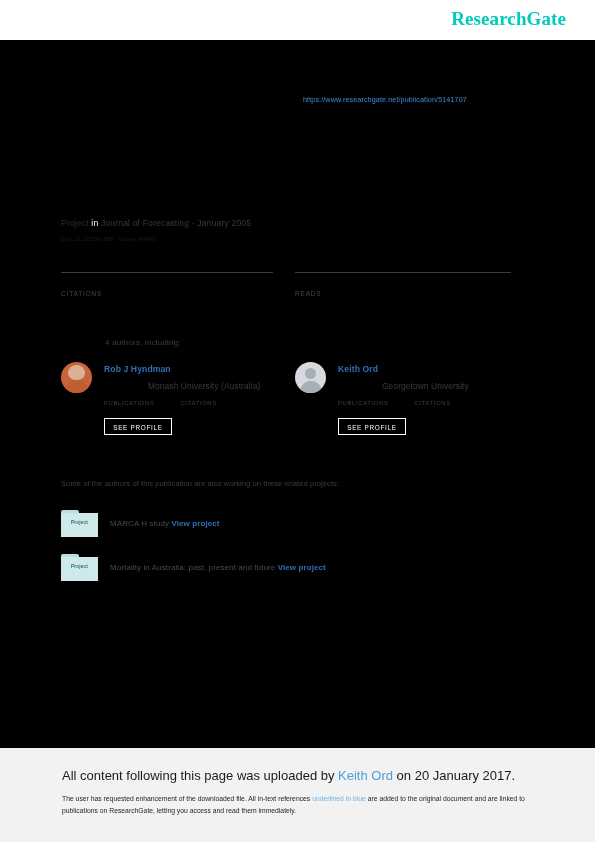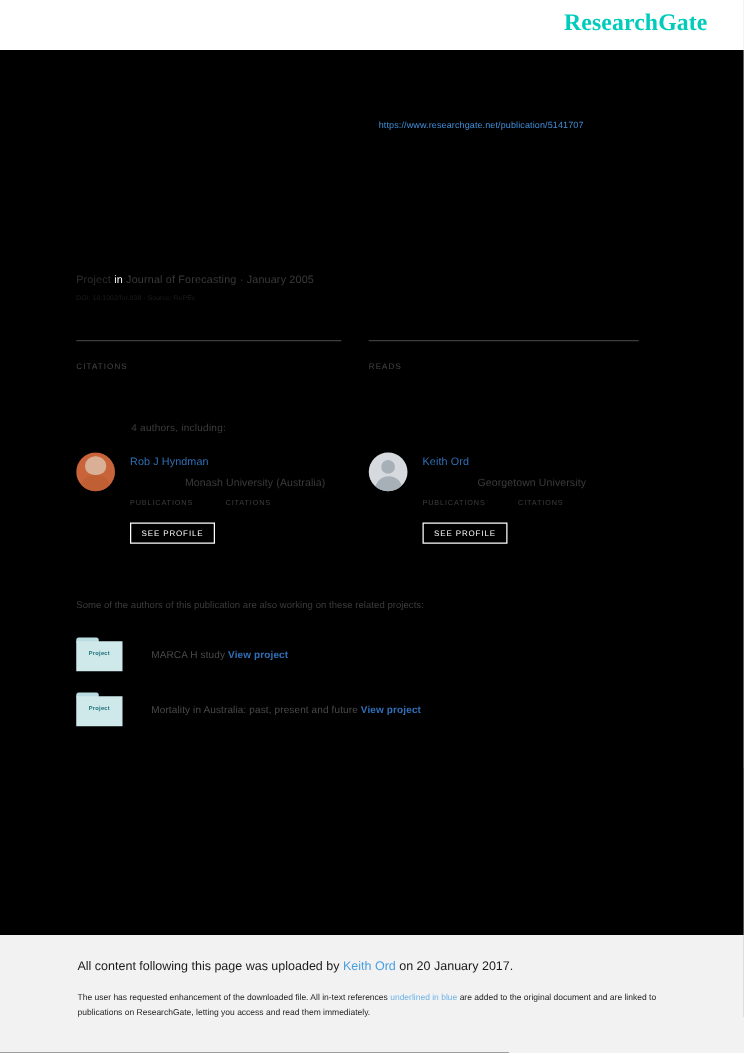--- a/index.html
+++ b/index.html
@@ -100,21 +100,21 @@
     content:"";position:absolute;left:10px;top:6px;width:11px;height:11px;
     border-radius:50%;background:#a8b0b7;
   }
   .avatar.ph::after{
     content:"";position:absolute;left:4.5px;top:19px;width:22px;height:15px;
     border-radius:11px 11px 0 0;background:#a8b0b7;
   }
 
   .a-name{
     position:absolute;left:43px;top:2px;
-    font-size:8.6px;font-weight:400;color:#2f6fb5;letter-spacing:.1px;
+    font-size:8.6px;font-weight:700;color:#2f6fb5;letter-spacing:.1px;
     white-space:nowrap;
     text-align:right;
   }
   .a-aff{
     position:absolute;left:43px;top:19px;
     font-size:8.4px;color:#3c3c3c;letter-spacing:.1px;white-space:nowrap;margin-left:44px;
   }
   .a-stats{position:absolute;left:43px;top:36px;width:172px;}
   .a-stat{display:inline-block;width:72px;vertical-align:top;}
   .a-stat .n{font-size:9px;color:#000;height:9px;line-height:9px;}
@@ -146,33 +146,33 @@
   }
   .folder .body{
     position:absolute;left:0;top:3px;width:37px;height:24px;
     background:#cfe8e9;
   }
   .folder .ftxt{
     position:absolute;left:0;top:10px;width:37px;text-align:center;
     font-size:4.6px;color:#1d6f7a;letter-spacing:.2px;font-weight:700;
   }
   .proj-text{
-    position:absolute;left:60px;top:9px;white-space:nowrap;
+    position:absolute;left:49px;top:9px;white-space:nowrap;
     font-size:8px;color:#4a4a4a;letter-spacing:.1px;
   }
   .proj-text .vp{color:#2f6fb5;font-weight:700;}
 
   
   .footer{
     position:absolute;left:0;top:748px;width:595px;height:94px;
     background:#f2f2f2;
   }
   .f-line1{
     position:absolute;left:62px;top:20px;
-    font-size:10px;color:#1a1a1a;white-space:nowrap;
+    font-size:13px;color:#1a1a1a;white-space:nowrap;
   }
   .f-line1 .lnk{color:#4a9fe0;}
   .f-note{
     position:absolute;left:62px;top:45px;width:470px;
     font-size:6.8px;color:#1f1f1f;line-height:11.5px;
   }
   .f-note .lnk{color:#6fb4e8;}
 </style>
 </head>
 <body>

